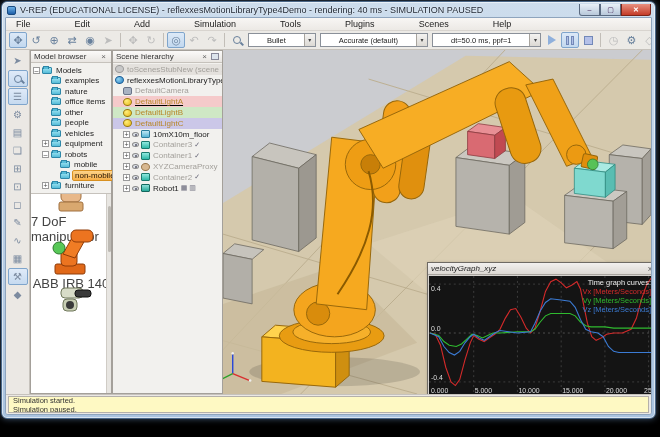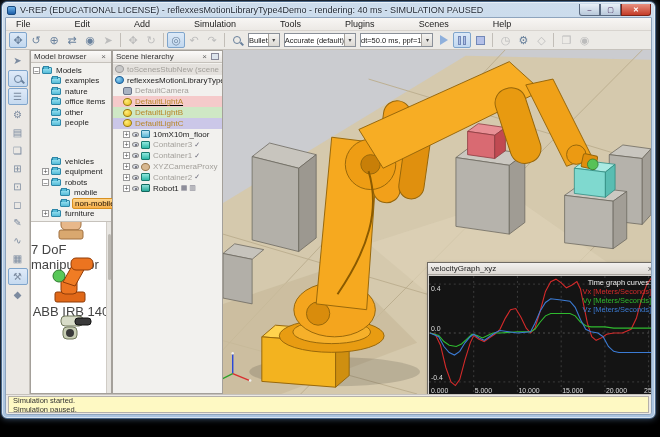--- a/index.html
+++ b/index.html
@@ -29,21 +29,21 @@
     display:flex; align-items:center; padding-left:4px;gap:32px; }
   .menubar span { font-size:9px; color:#222; padding:0 6px; }
   .toolbar { height:19px; background:#eceae6; border-bottom:1px solid #c6c2bc; display:flex; align-items:center; padding-left:3px; }
   .tb-sep { width:1px; height:14px; background:#c2beb8; margin:0 3px; flex:0 0 auto; }
   .tb-btn { width:18px; height:16px; border:1px solid transparent; border-radius:2px; display:flex;
     align-items:center; justify-content:center; font-size:11px; color:#68809c; flex:0 0 auto; background:transparent; }
   .tb-btn.pressed { background:linear-gradient(#dce9f7,#c2d8ef); border-color:#7fa5cc; }
   .tb-btn.disabled { color:#bcbcbc; }
   .combo { height:14px; background:#fff; border:1px solid #8a9099; display:flex; align-items:center;
     margin:0 2px; flex:0 0 auto; }
-  .combo .val { font-size:7.5px; color:#222; padding:0 0; white-space:nowrap; }
+  .combo .val { font-size:7.5px; color:#222; padding:0 18px; white-space:nowrap; }
   .combo .arr { width:11px; height:12px; background:linear-gradient(#f4f3f1,#dcd9d4); border-left:1px solid #a8a49e;
     font-size:6px; color:#444; text-align:center; line-height:12px; }
   .mag { width:8px; height:8px; border:1.5px solid #68809c; border-radius:50%; position:relative; display:inline-block; }
   .mag::after { content:""; position:absolute; width:4px; height:1.5px; background:#68809c;
     right:-4px; bottom:-1px; transform:rotate(45deg); }
   .shape-play { width:0; height:0; border-left:8px solid #8fb0dc; border-top:5px solid transparent; border-bottom:5px solid transparent; }
   .shape-pause { display:flex; gap:2px; }
   .shape-pause i { display:block; width:3px; height:9px; background:#aebfe4; border:1px solid #7288b8; }
   .shape-stop { width:9px; height:9px; background:#b4c0e8; border:1px solid #7288b8; }
 
@@ -106,21 +106,21 @@
   .badge { font-size:7px; color:#667; margin-left:2px; }
 
   .viewport { flex:1; position:relative; background:#cbccd0; overflow:hidden; }
   .viewport svg.scene { position:absolute; inset:0; width:100%; height:100%; }
 
   
   .graphwin { position:absolute; left:204px; top:212px; width:229px; height:134px;
     border:1px solid #6e6a64; background:#d6d3cf; box-shadow:1px 1px 3px rgba(0,0,0,.35); }
   .graph-hd { height:12px; background:linear-gradient(#f2f0ee,#dcd8d3); border-bottom:1px solid #a8a49e;
     display:flex; align-items:center; padding:0 3px; }
-  .graph-hd .t { font-size:8px; color:#222; flex:1; }
+  .graph-hd .t { font-size:8px; color:#222; flex:1;font-style:italic; }
   .graph-hd .x { font-size:8px; color:#555; }
   .graph-plot { position:absolute; left:1px; right:1px; top:13px; bottom:1px; background:#141414; }
   .graph-plot svg { width:100%; height:100%; }
 
   
   .statusbar { height:20px; background:#ebe8e4; border-top:1px solid #c6c2bc; padding:1px 2px; }
   .status-box { background:#fef9c3; border:1px solid #b4b0aa; height:100%; padding:0 0 0 4px; overflow:hidden; }
   .status-box div { font-size:7.5px; color:#333; line-height:8.5px; }
 </style>
 </head>
@@ -304,21 +304,21 @@
             <div class="trow" style="padding-left: 9px;">
               <span class="expsp"></span>
               <span class="folder"></span>
               <span class="lbl">other</span>
             </div>
             <div class="trow" style="padding-left: 9px;">
               <span class="expsp"></span>
               <span class="folder"></span>
               <span class="lbl">people</span>
             </div>
-            <div class="trow" style="padding-left: 9px; margin-top: 28px;">
+            <div class="trow" style="padding-left: 9px;">
               <span class="expsp"></span>
               <span class="folder"></span>
               <span class="lbl">vehicles</span>
             </div>
             <div class="trow" style="padding-left: 9px;">
               <span class="exp">+</span>
               <span class="folder"></span>
               <span class="lbl">equipment</span>
             </div>
             <div class="trow" style="padding-left: 9px;">

